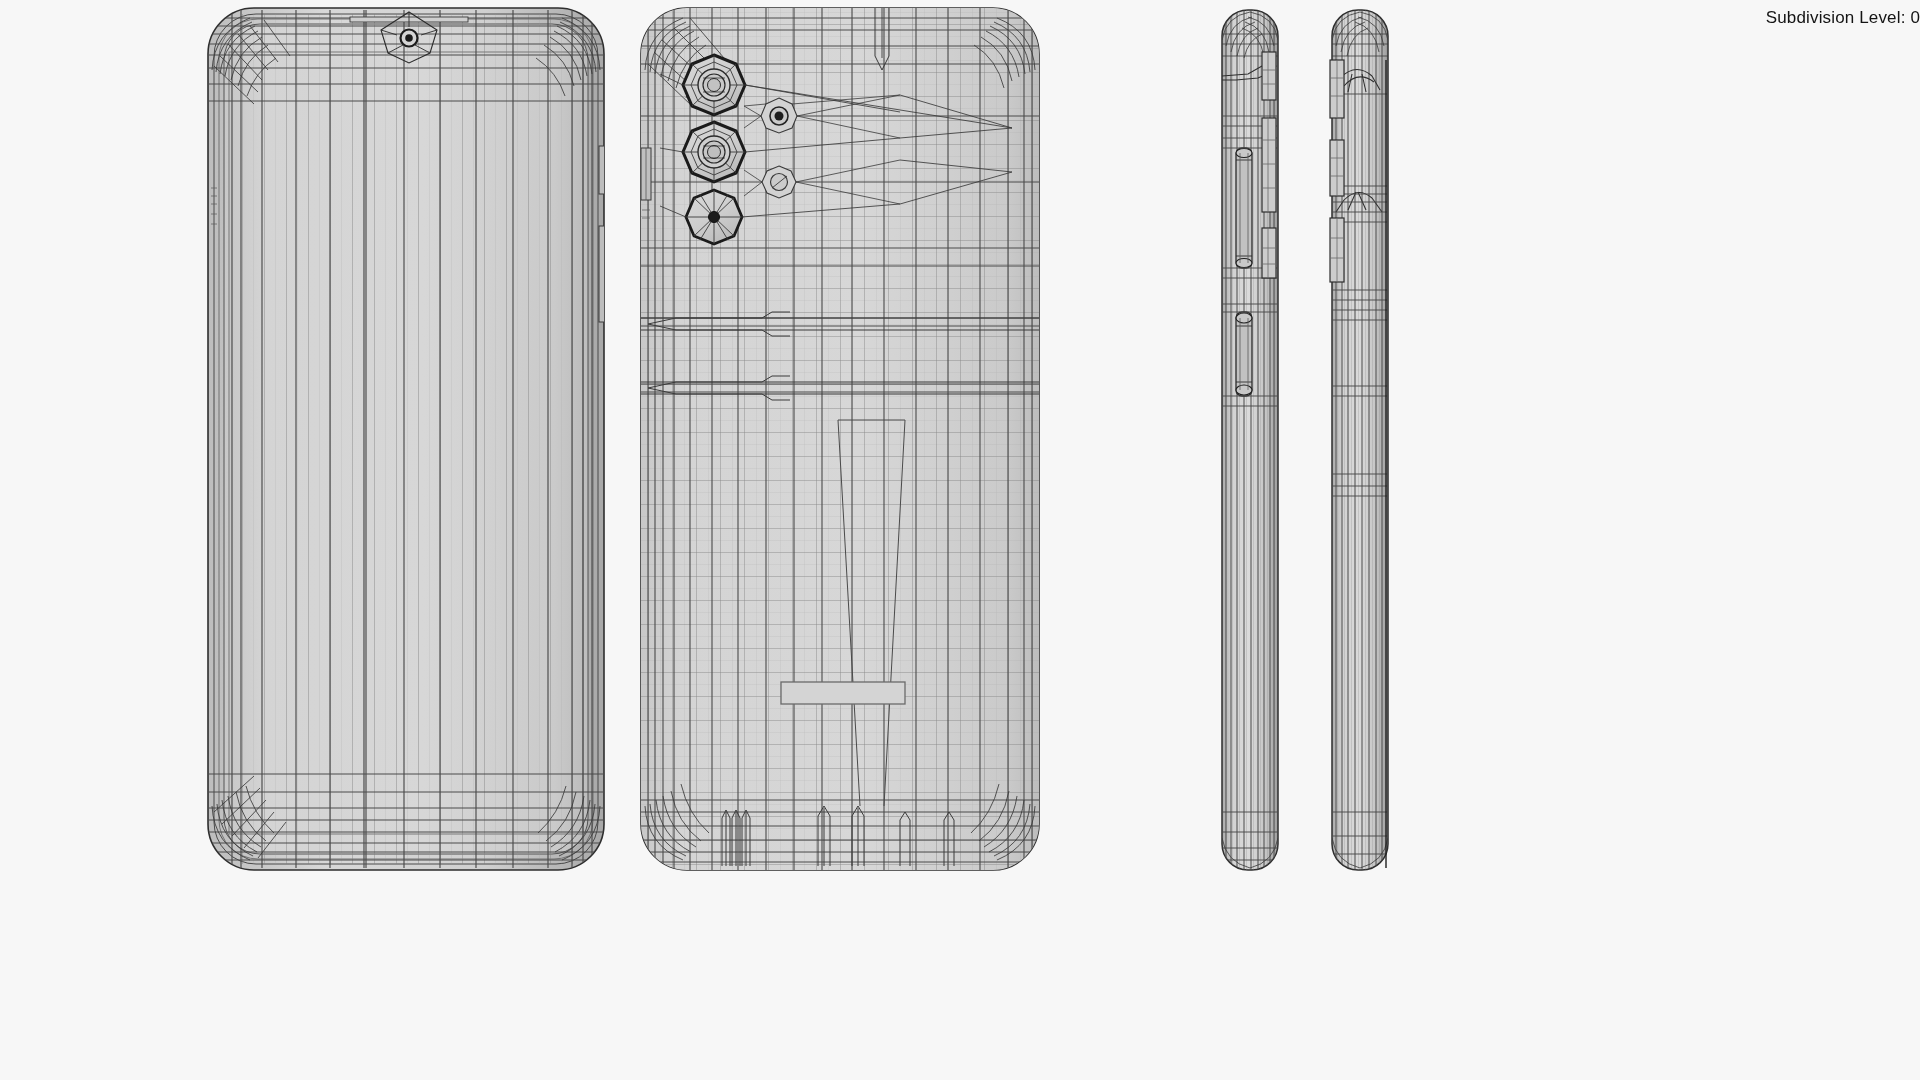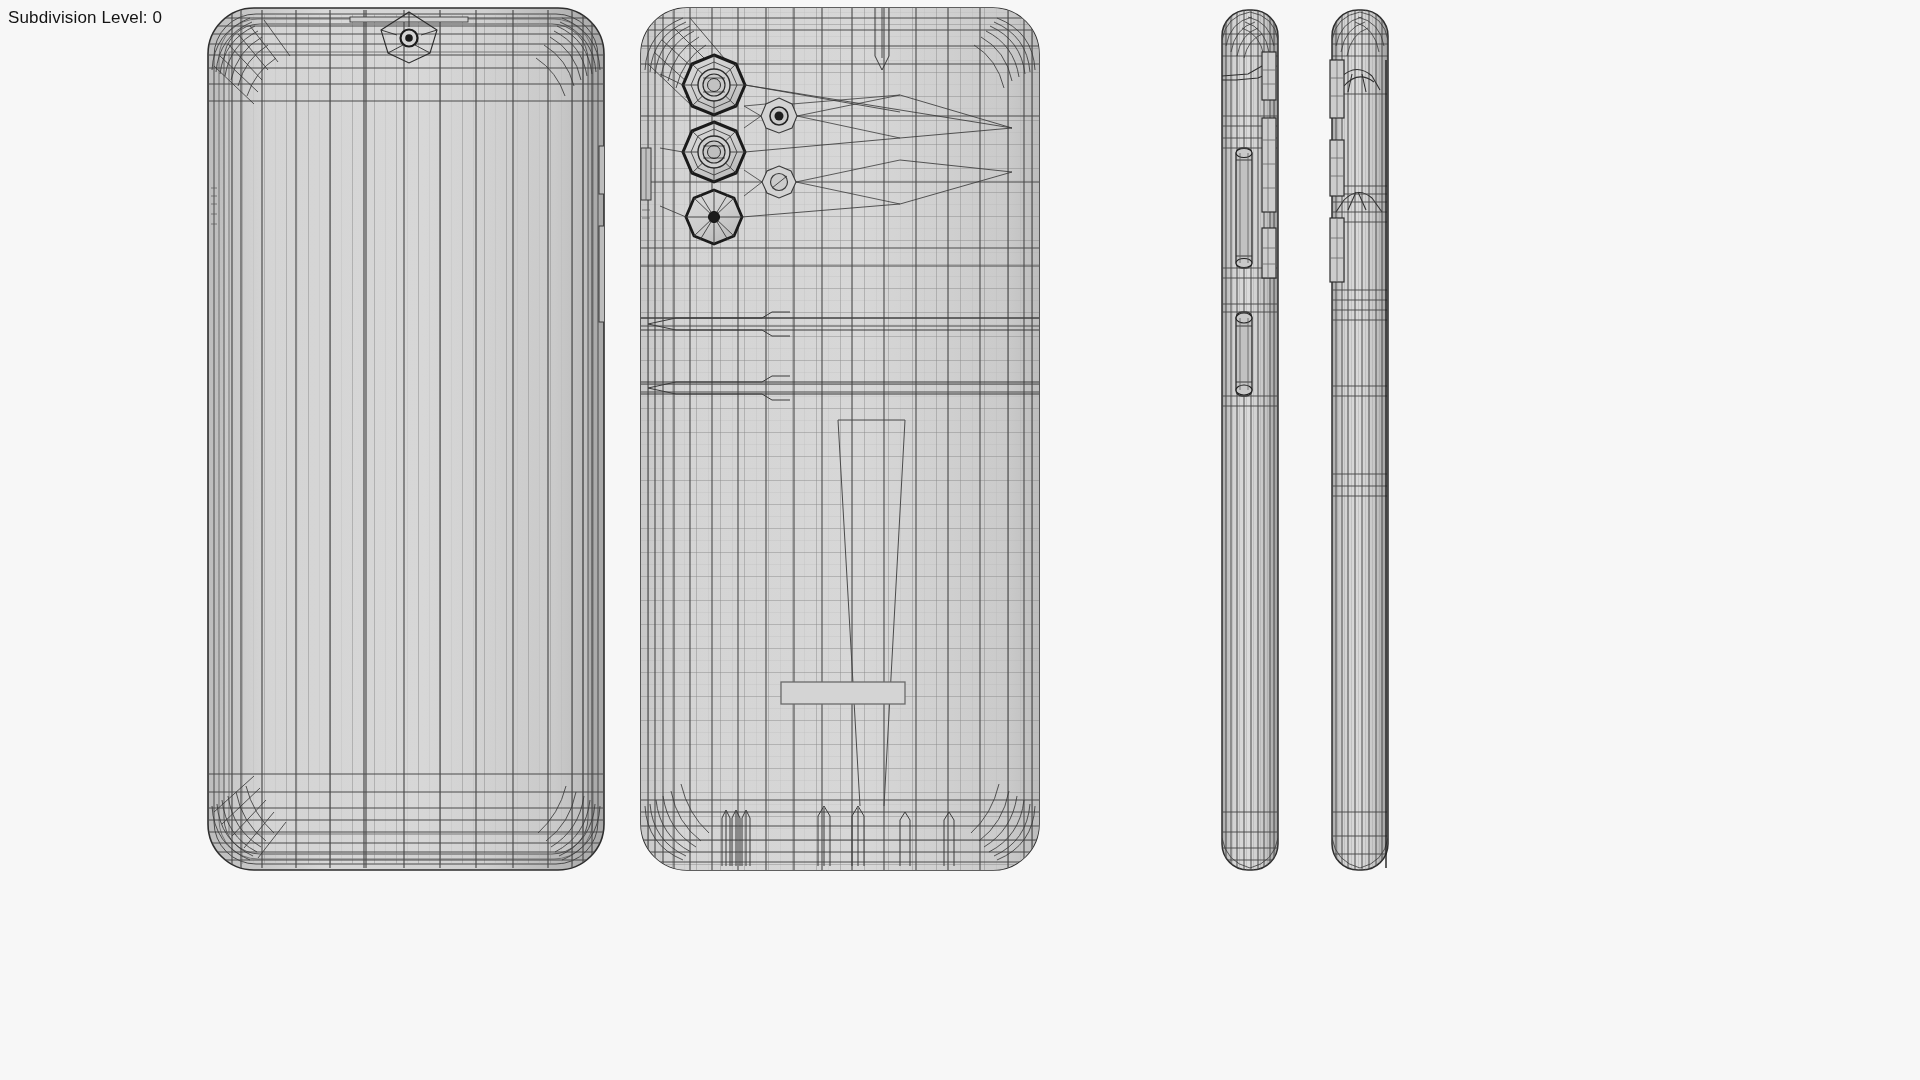--- a/index.html
+++ b/index.html
@@ -39,21 +39,21 @@
     position: absolute;
     left: 0; top: 0;
     width: 1920px;
     height: 1080px;
     display: block;
   }
 </style>
 </head>
 <body>
 
-<div id="stage" style="background: #e5e5e5;">
+<div id="stage" style="background: #e5e5e5; text-align: right;">
 
   <svg id="viewport" viewBox="0 0 1920 1080">
     <defs>
 
       <linearGradient id="gFace" x1="0" y1="0" x2="1" y2="0">
         <stop offset="0%" stop-color="#c8c8c8"></stop>
         <stop offset="10%" stop-color="#d4d4d4"></stop>
         <stop offset="55%" stop-color="#d7d7d7"></stop>
         <stop offset="92%" stop-color="#cacaca"></stop>
         <stop offset="100%" stop-color="#bdbdbd"></stop>

